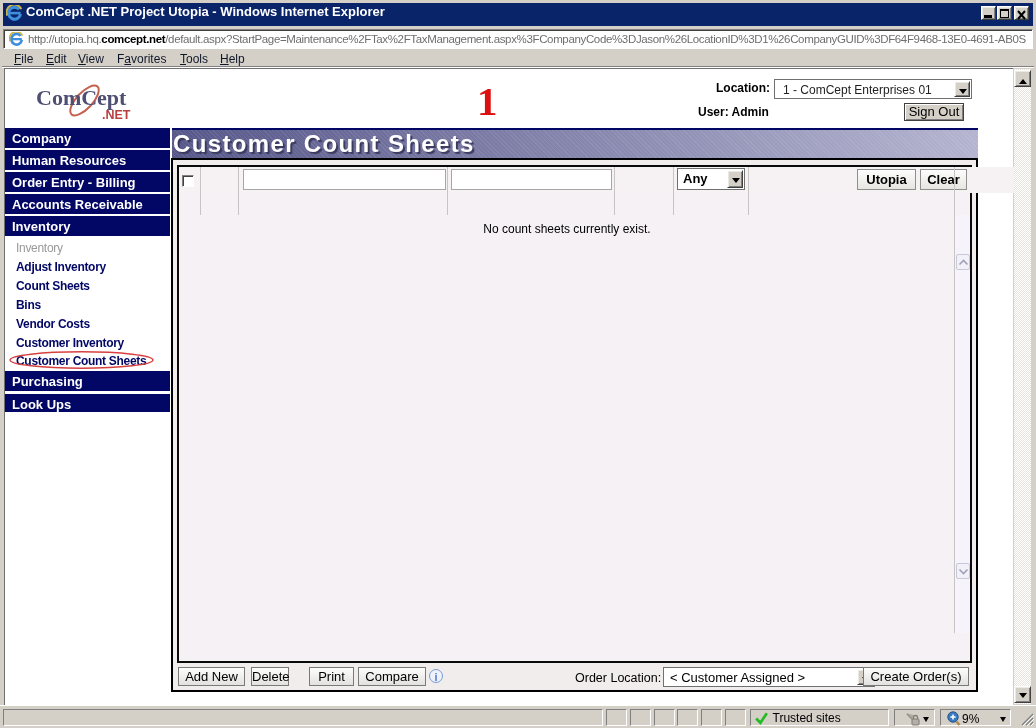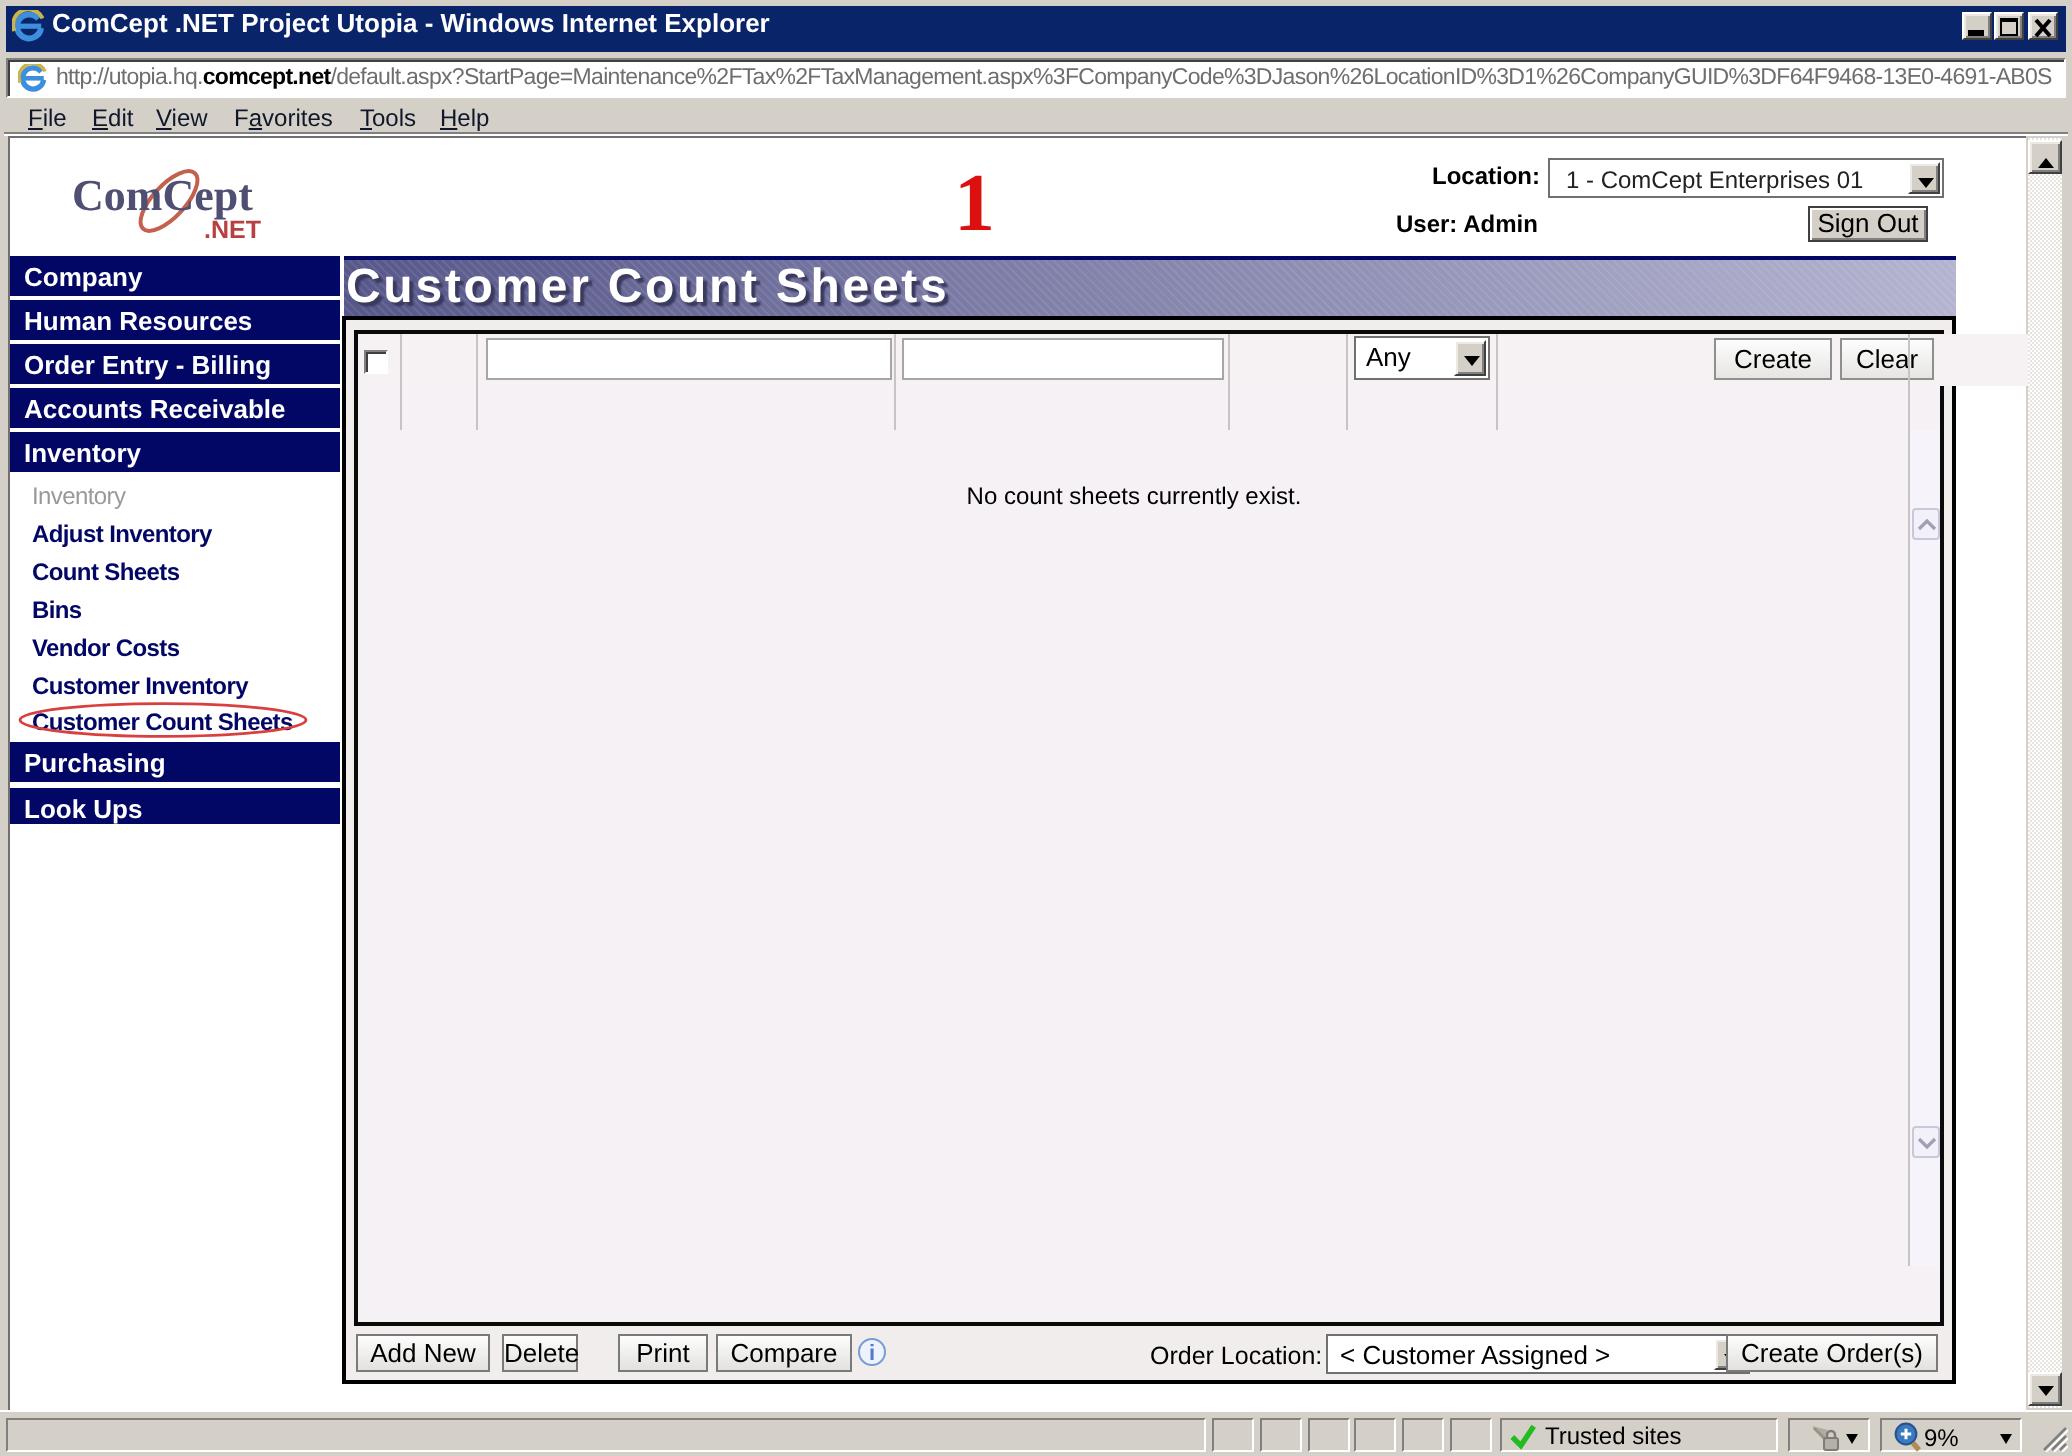--- a/index.html
+++ b/index.html
@@ -47,29 +47,29 @@
 
 #ttlbar { left:172px; top:128px; width:806px; height:30px; border-top:2px solid #020765;
   background:linear-gradient(to right, #57578A, #B4B4D0); }
 #ttlbar:after { content:''; position:absolute; inset:0; background:repeating-linear-gradient(45deg, rgba(255,255,255,0.08) 0 1px, transparent 1px 3px); }
 #ttlbar span { z-index:2; }
 #ttlbar span { position:absolute; left:1px; top:0px; color:#fff; font-weight:bold; font-size:24px; letter-spacing:1.35px; text-shadow:2px 2px 1px #3A3A5E; }
 
 #outerbox { left:171px; top:158px; width:807px; height:534px; border:2px solid #000; background:#F0EDEC; }
 #tablebox { left:4px; top:5px; width:795px; height:498px; border:2px solid #0a0a0a; background:#F6F1F5; }
 .vline { position:absolute; top:0; width:1px; background:#C8C4C4; }
-#searchrow { left:0; top:0; width:842px; height:26px; background:#F6F2F4; }
+#searchrow { left:0; top:0; width:842px; height:26px; background:#F6F2F4;font-weight:bold; }
 #checkbox { left:3px; top:8px; width:12px; height:12px; background:#fff; border:1px solid; border-color:#808080 #fff #fff #808080; box-shadow:inset 1px 1px 0 #404040; }
 .tinput { position:absolute; top:2px; height:21px; background:#fff; border:1px solid #A6A6A6; }
 #anydd { left:498px; top:1px; width:68px; height:22px; background:#fff; border:1px solid #707070; font-size:13px; }
 .btn { position:absolute; border:1px solid #8E8F8F; font-size:13px; color:#000; text-align:center;
   background:linear-gradient(#fdfdfd, #e6e5e2); }
 #hdrrow { left:0; top:26px; width:791px; height:22px; background:#F1EEEF; border-top:1px solid #B8B4B4; border-bottom:1px solid #B8B4B4; font-size:12px; color:#111; }
 #hdrrow span { position:absolute; top:4px; }
-#emptymsg { left:0; top:55px; width:776px; text-align:center; font-size:12px; color:#000;margin-top:19px; }
+#emptymsg { left:0; top:55px; width:776px; text-align:center; font-size:12px; color:#000; }
 #itemsrow { left:0; top:466px; width:791px; height:28px; border-top:1px solid #A8A4A4; background:#F4EFF3; font-size:12px; }
 #scrollcol { left:775px; top:48px; width:16px; height:418px; background:#F6F3FA; border-left:1px solid #C8C4C4; }
 .chev { position:absolute; left:1px; width:14px; height:16px; background:#F2F0F8; border:1px solid #C8C8D8; border-radius:2px; }
 .chev svg { position:absolute; left:1px; top:4px; }
 
 #toolbar { left:2px; top:505px; width:799px; height:25px; background:transparent; }
 .tbtn { position:absolute; top:2px; height:19px; background:linear-gradient(#fdfdfd, #e2e1de); border:1px solid #7a7a7a; font-size:13px; text-align:center; line-height:17px; }
 #infoi { position:absolute; left:254px; top:4px; width:14px; height:14px; border:1px solid #7A9BD4; border-radius:50%; color:#5577CC; font-size:11px; font-weight:bold; text-align:center; line-height:14px; background:#EEF2FB; }
 
 
@@ -166,21 +166,21 @@
 <div class="abs" id="outerbox">
 <div class="abs" id="tablebox">
   <div class="abs" id="searchrow">
     <div class="abs" id="checkbox"></div>
     <div class="abs tinput" style="left:64px;width:203px"></div>
     <div class="abs tinput" style="left:272px;width:161px"></div>
     <div class="abs" id="anydd">
           <span style="position:absolute;left:5px;top:2px">Any</span>
           <div class="ddbtn"></div>
         </div>
-    <div class="abs btn" style="left:678px;top:2px;width:59px;height:21px;line-height:19px">Create</div>
+    <div class="abs btn" style="left:678px;top:2px;width:59px;height:21px;line-height:19px">Utopia</div>
     <div class="abs btn" style="left:741px;top:2px;width:47px;height:21px;line-height:19px">Clear</div>
   </div>
   <div class="vline" style="left:21px;height:48px"></div>
   <div class="vline" style="left:59px;height:48px"></div>
   <div class="vline" style="left:268px;height:48px"></div>
   <div class="vline" style="left:435px;height:48px"></div>
   <div class="vline" style="left:494px;height:48px"></div>
   <div class="vline" style="left:569px;height:48px"></div>
   <div class="vline" style="left:775px;height:48px"></div>
   <div class="abs" id="emptymsg">No count sheets currently exist.</div>

